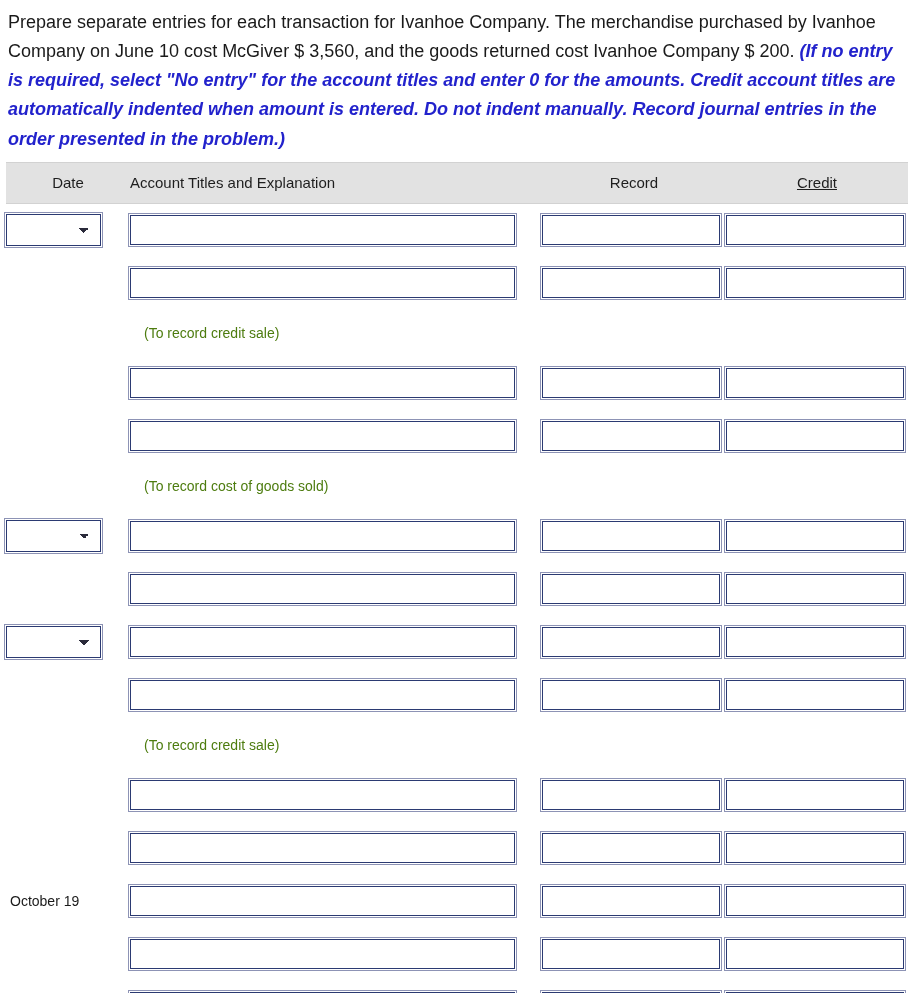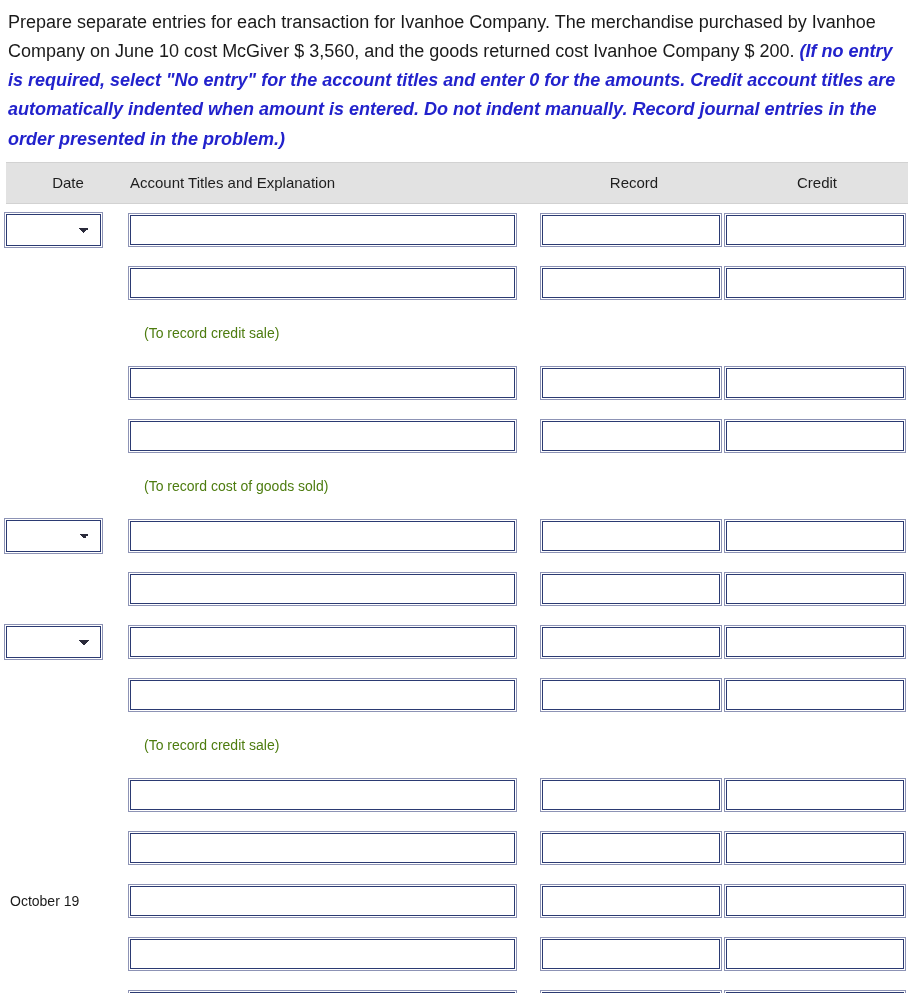--- a/index.html
+++ b/index.html
@@ -44,21 +44,21 @@
     font-weight: normal;
     font-size: 15px;
     color: #1e1e1e;
     height: 40px;
     padding: 0;
     vertical-align: middle;
   }
   th.col-date   { width: 124px; }
   th.col-acct   { width: 412px; text-align: left; padding-left: 26px; }
   th.col-debit  { width: 184px; text-align: center; }
-  th.col-credit { width: 182px; text-align: center; }
+  th.col-credit { width: 182px; text-align: center; text-decoration: underline; }
 
   #journal-table tbody td {
     padding: 0;
     vertical-align: middle;
     border: none;
   }
   tr.entry-row { height: 53px; }
   tr.note-row  { height: 47px; }
 
   td.cell-date   { text-align: left;   padding-left: 12px; }

